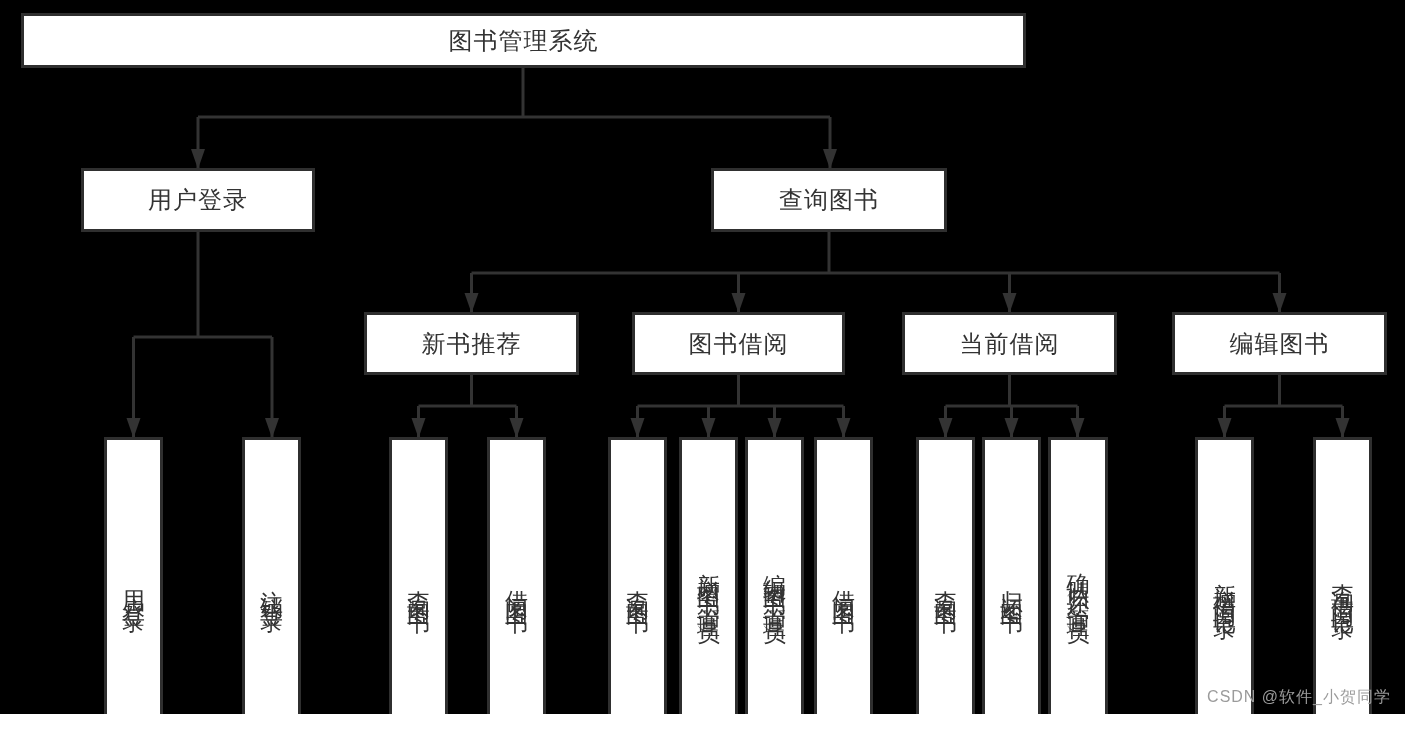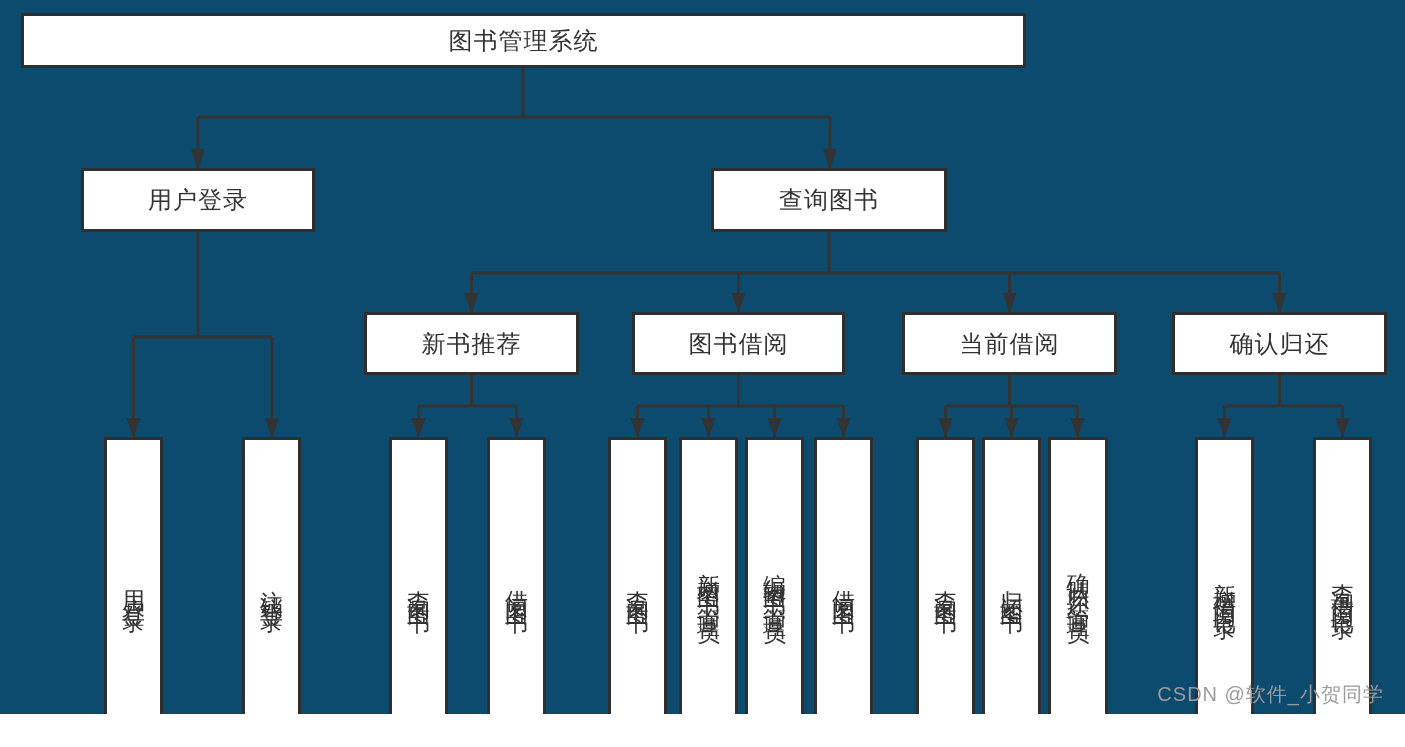--- a/index.html
+++ b/index.html
@@ -1,19 +1,19 @@
 <!DOCTYPE html>
 <html><head>
 <meta charset="utf-8">
 <style>
   html,body{margin:0;padding:0;background:#ffffff;}
   #canvas{
     position:relative;
     width:1405px;height:714px;
-    background:#0c4a6e;
+    background:#000000;
     font-family:"Liberation Sans","DejaVu Sans",sans-serif;
     color:#333333;
     overflow:hidden;
   }
   #wires{position:absolute;left:0;top:0;width:1405px;height:747px;}
   #wires line, #wires path{stroke:#333333;stroke-width:3;fill:none;}
   #wires polygon{fill:#333333;}
 
   .node{
     position:absolute;
@@ -57,22 +57,22 @@
   .lf-b3{left:745px;}
   .lf-b4{left:814px;}
   .lf-c1{left:916px;}
   .lf-c2{left:982px;}
   .lf-c3{left:1048px;width:60px;}
   .lf-r1{left:1195px;}
   .lf-r2{left:1313px;}
 
   #watermark{
     position:absolute;
-    right:21px;bottom:6px;
-    font-size:20px;
+    right:14px;bottom:6px;
+    font-size:16px;
     color:#9b9b9b;
     letter-spacing:1px;
     z-index:5;
     white-space:nowrap;
   }
 </style>
 </head>
 <body>
 
 <div id="canvas">
@@ -139,21 +139,21 @@
   <div class="node n-l3 n-nb">
     <span class="h-label">新书推荐</span>
   </div>
   <div class="node n-l3 n-cb">
     <span class="h-label">当前借阅</span>
   </div>
   <div class="node n-l3 n-bb">
     <span class="h-label">图书借阅</span>
   </div>
   <div class="node n-l3 n-br">
-    <span class="h-label">确认归还</span>
+    <span class="h-label">编辑图书</span>
   </div>
 
   <div class="node leaf lf-u1">
     <span class="v-label">用户登录</span>
   </div>
   <div class="node leaf lf-u2">
     <span class="v-label">注销登录</span>
   </div>
 
   <div class="node leaf lf-n1">

